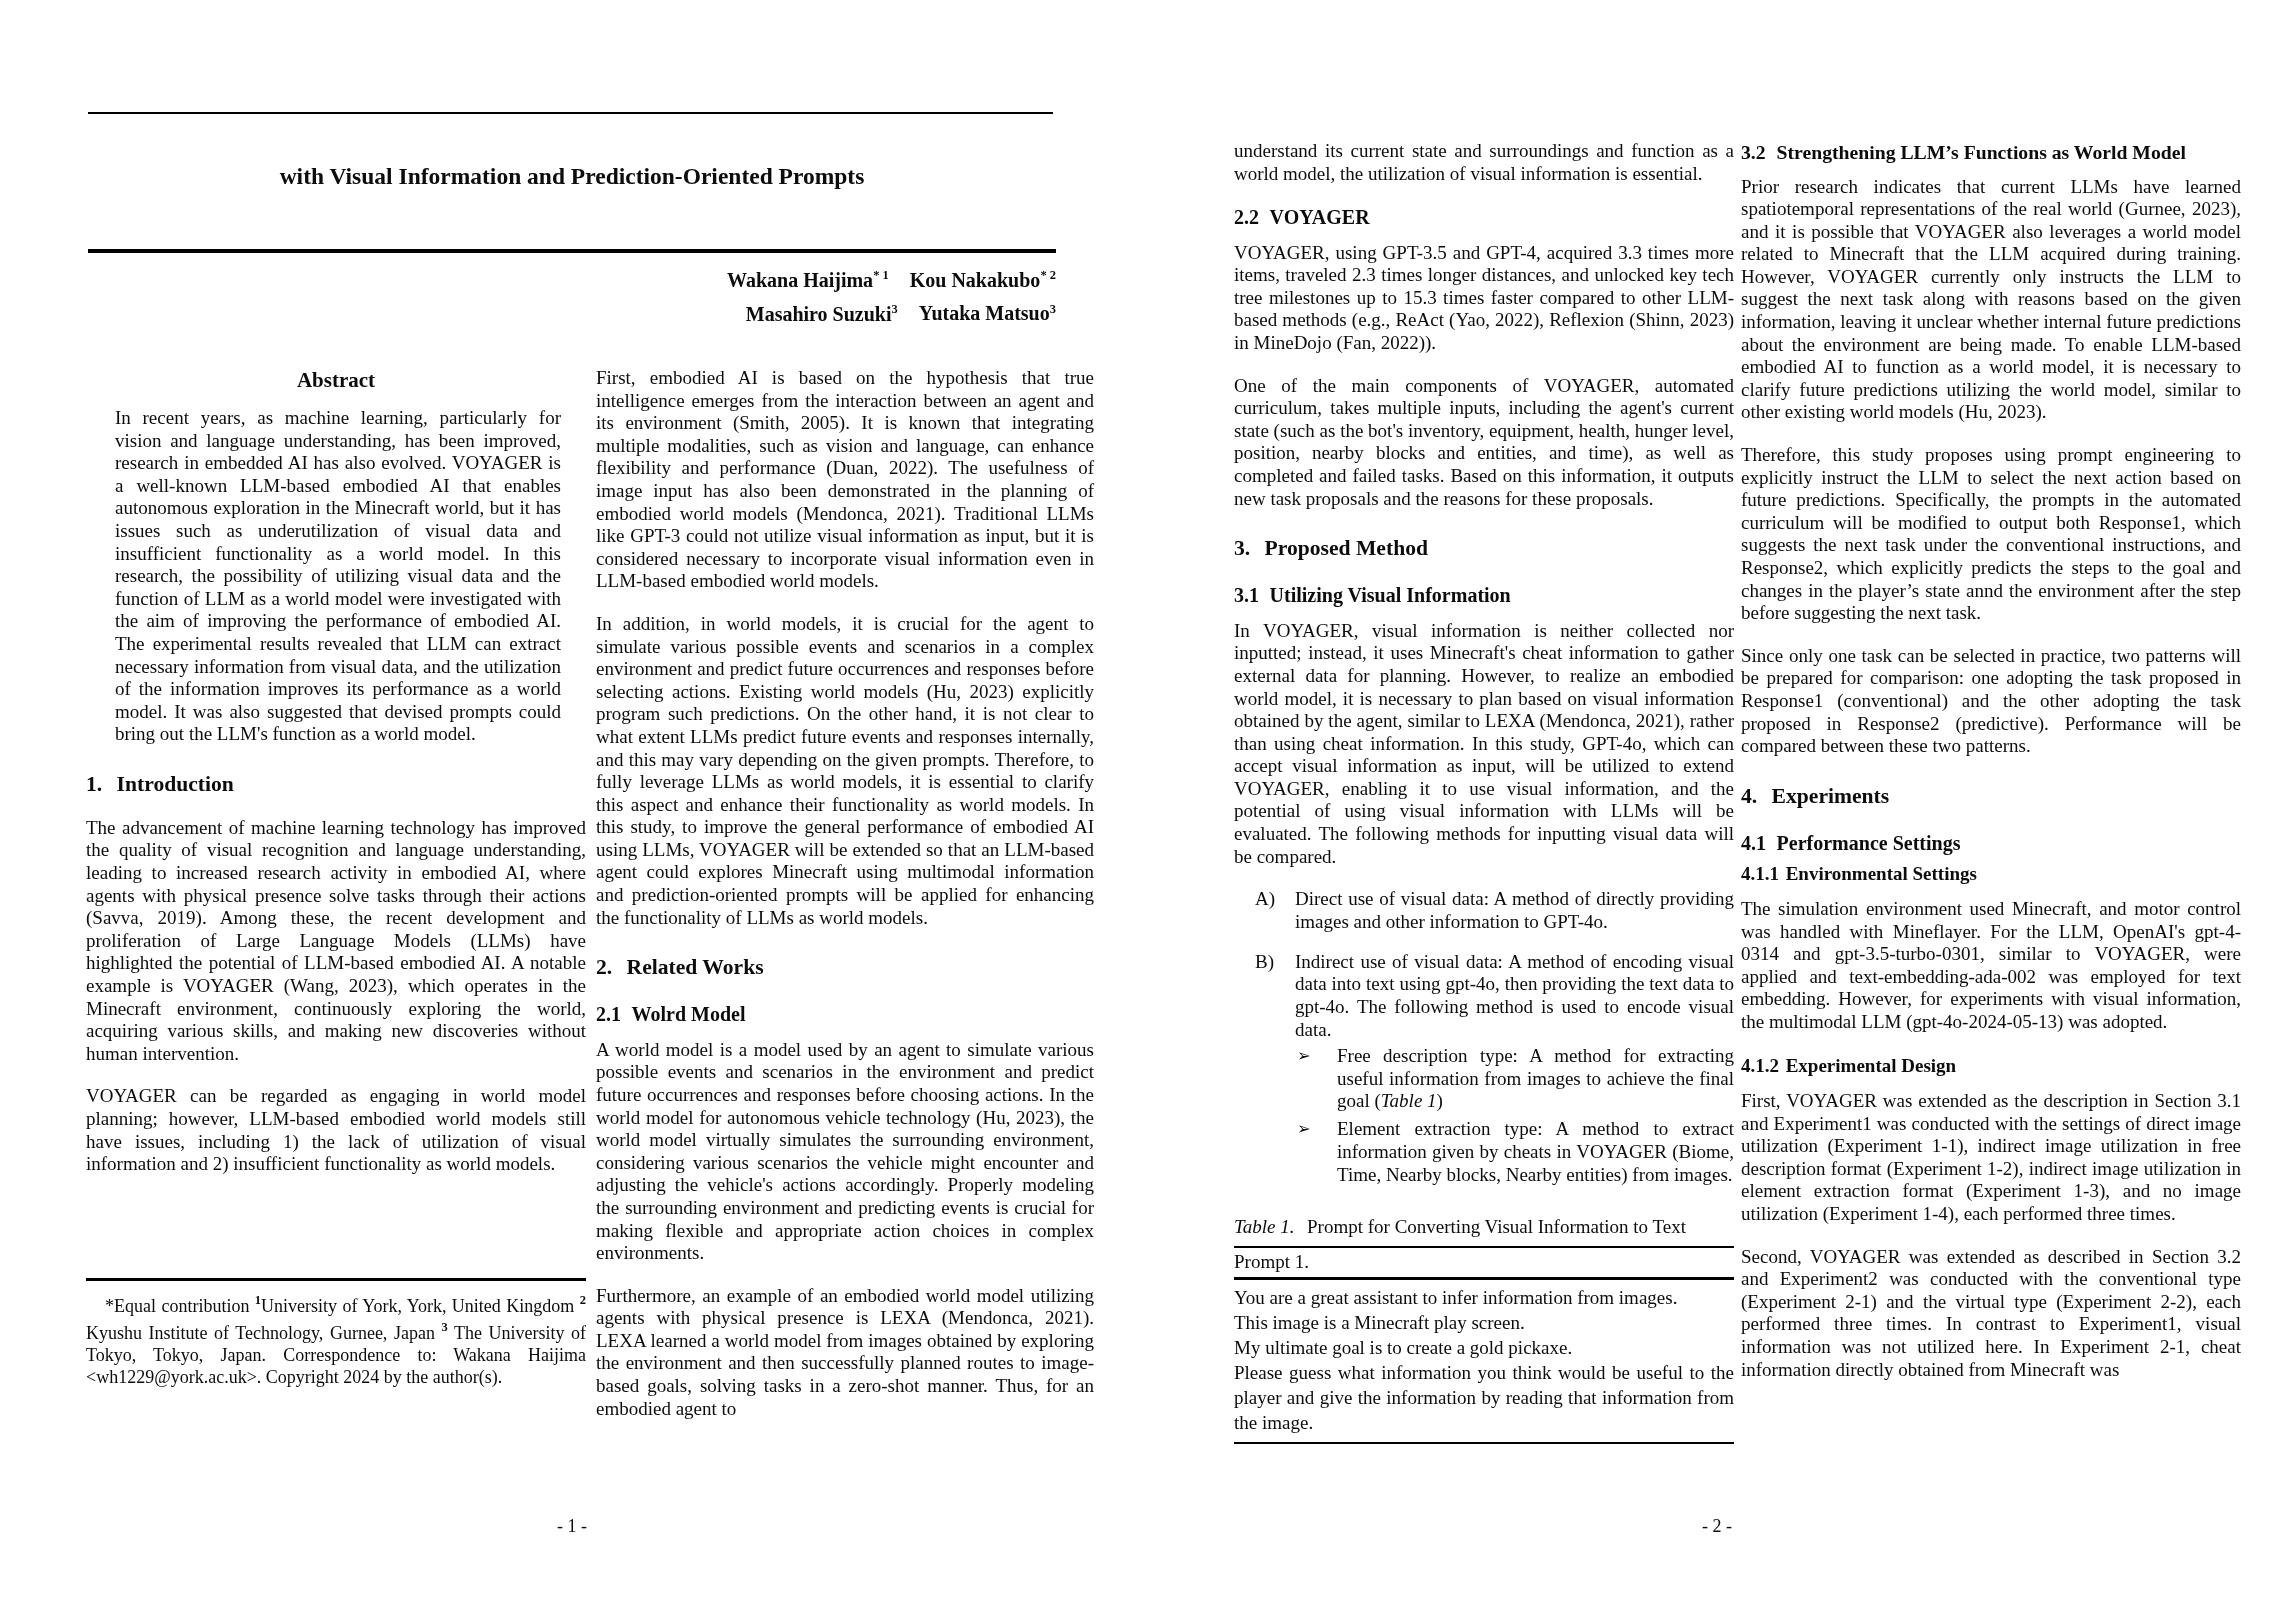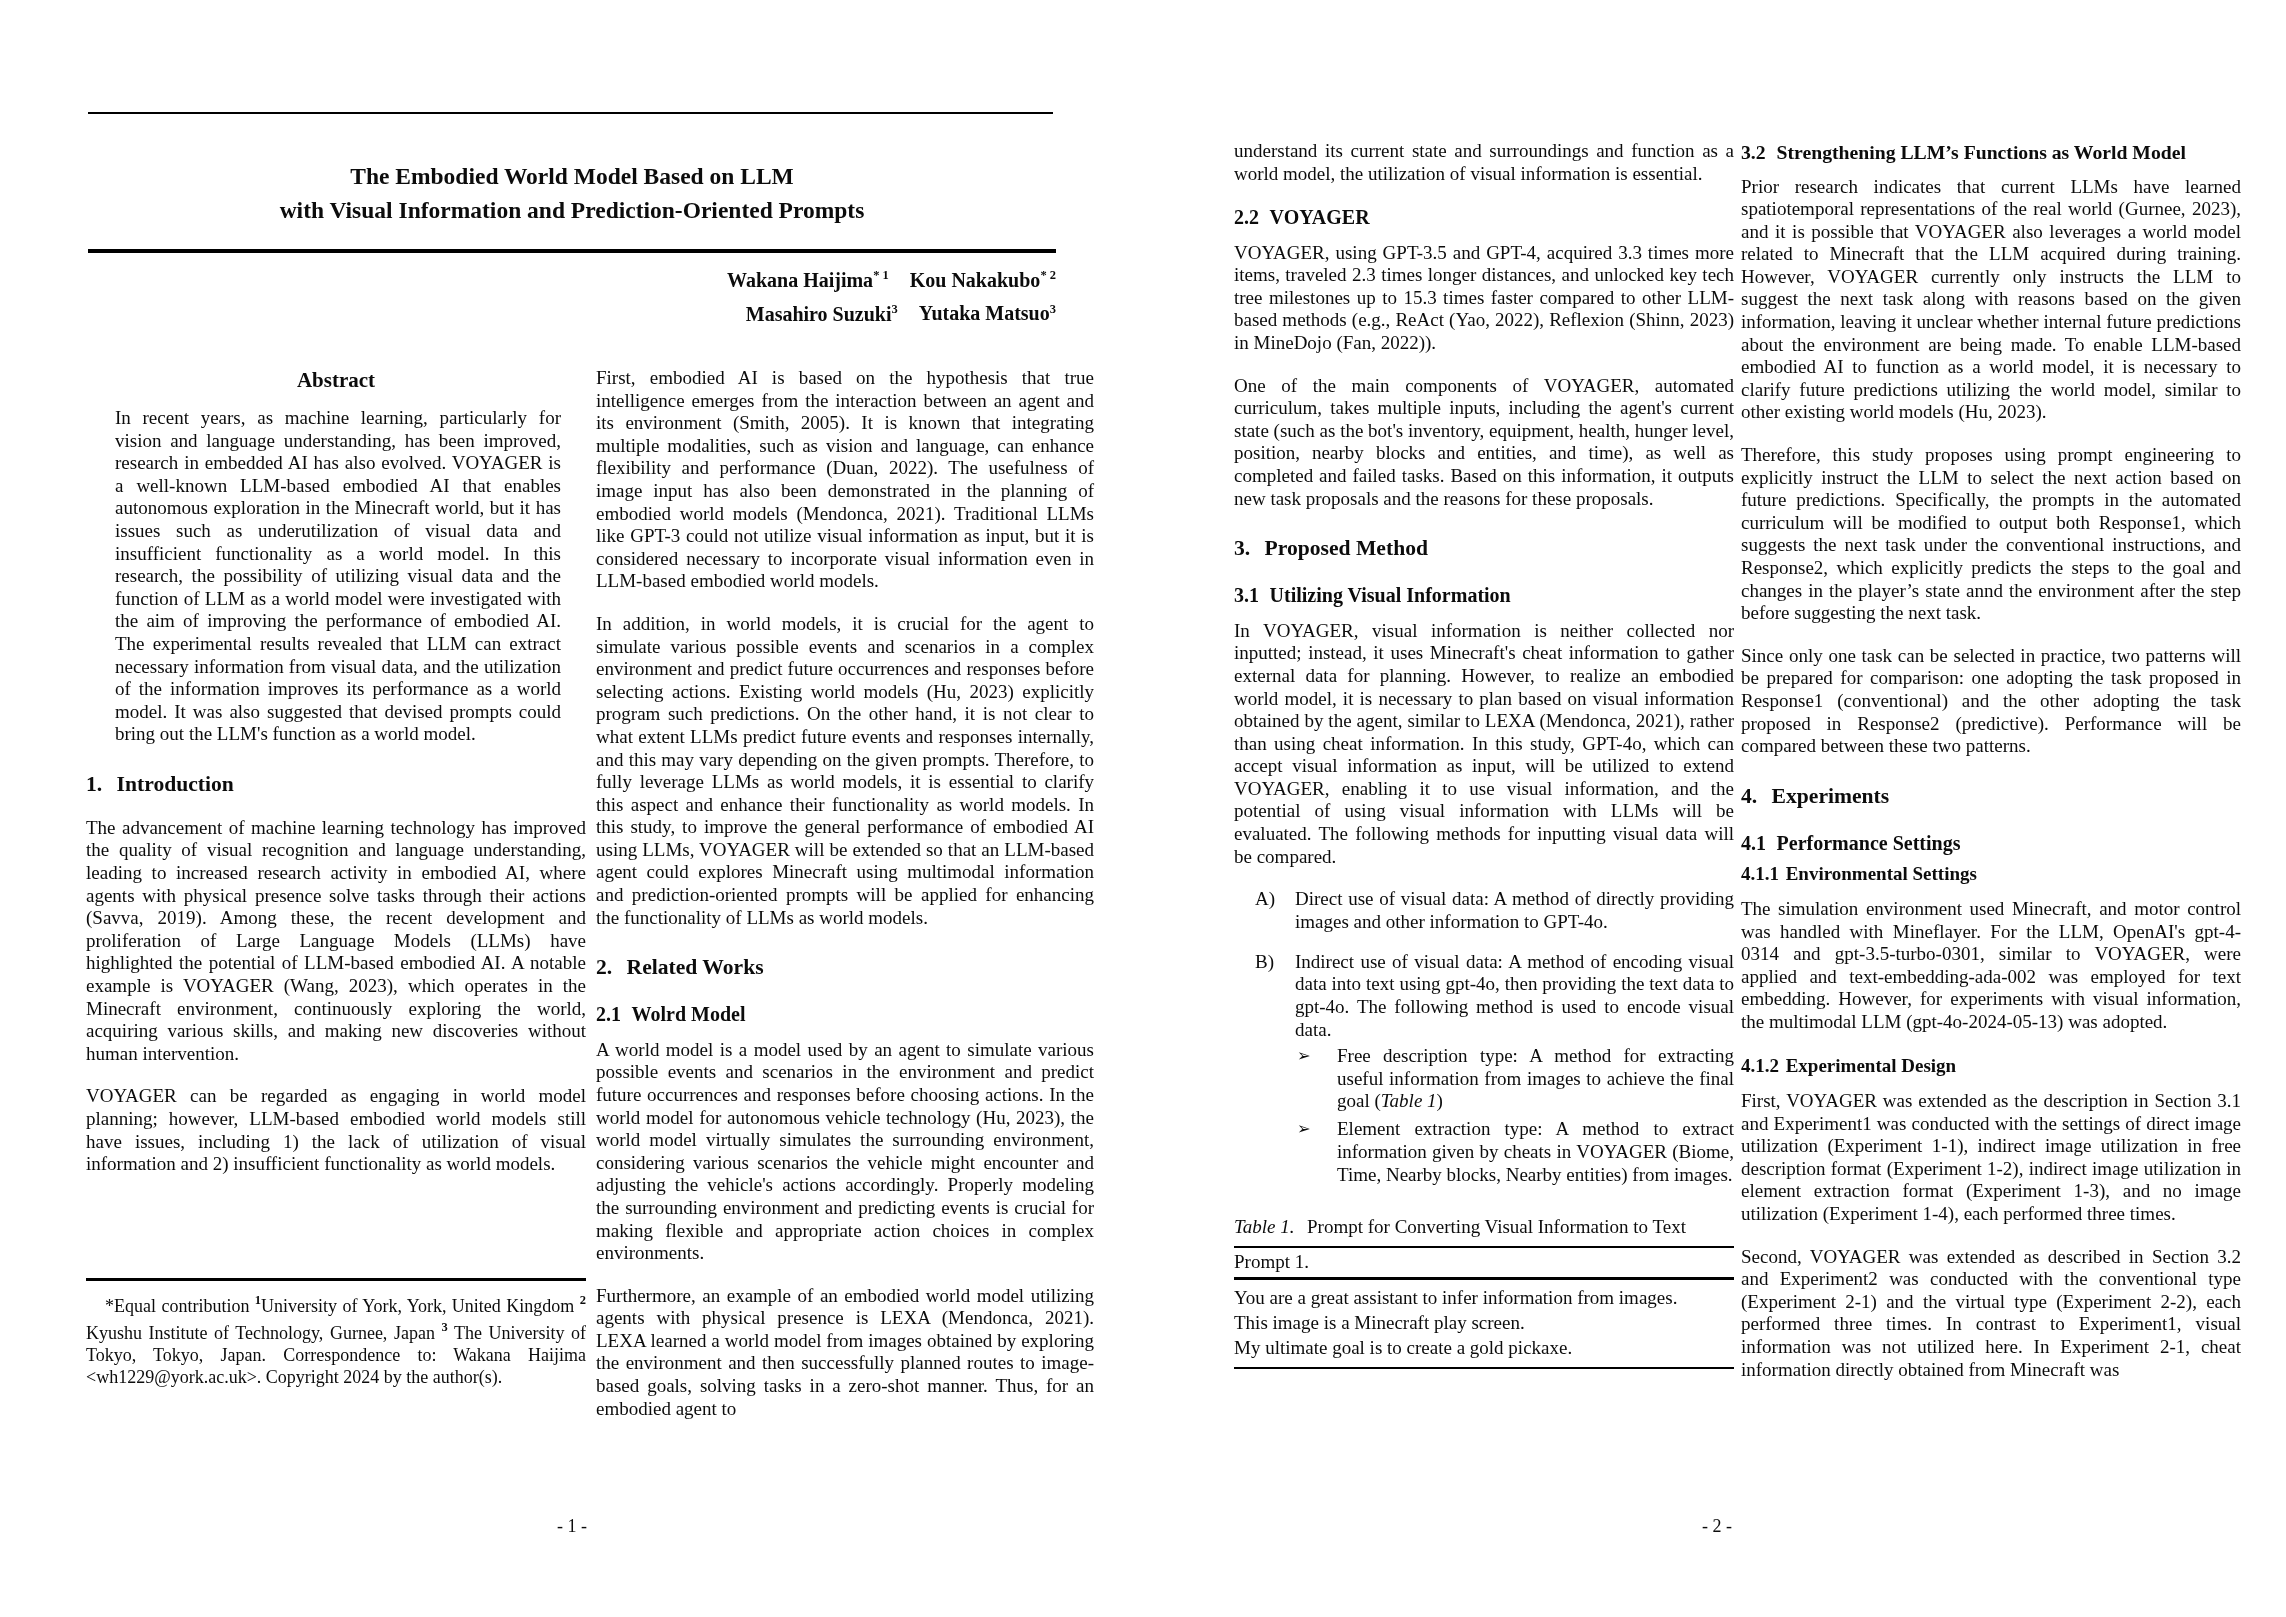--- a/index.html
+++ b/index.html
@@ -42,21 +42,20 @@
   #table1 .thead{font-size:19px;padding:2.9px 0 3.8px 0;text-align:left;}
   #table1 .tbody{font-size:19px;line-height:25px;padding:4.8px 0 6.7px 0;}
 </style>
 </head>
 <body>
 
 <div id="sheet">
 
   <div class="rule" style="left:88px;top:112px;width:965px;height:1.9px;"></div>
   <div id="title-block">
-    <div>The Embodied World Model Based on LLM</div>
     <div>with Visual Information and Prediction-Oriented Prompts</div>
   </div>
   <div class="rule" style="left:88px;top:249px;width:968px;height:3.8px;"></div>
 
   <div id="authors-block">
     <div>
       <span>Wakana Haijima</span><span class="sup">* 1</span><span class="name2">Kou Nakakubo</span><span class="sup">* 2</span>
     </div>
     <div>
       <span>Masahiro Suzuki</span><span class="sup">3</span><span class="name2">Yutaka Matsuo</span><span class="sup">3</span>
@@ -104,20 +103,21 @@
 
     <div id="table1">
       <div class="tcap"><span class="lbl">Table 1.</span><span>Prompt for Converting Visual Information to Text</span></div>
       <div class="trule2"></div>
       <div class="thead">Prompt 1.</div>
       <div class="trule3"></div>
       <div class="tbody">
         <div>You are a great assistant to infer information from images.</div>
         <div>This image is a Minecraft play screen.</div>
         <div>My ultimate goal is to create a gold pickaxe.</div>
+        <div style="text-align:justify;">Please guess what information you think would be useful to the player and give the information by reading that information from the image.</div>
       </div>
       <div class="trule3"></div>
     </div>
   </div>
 
   <div class="col" style="left:1741px;top:140px;">
     <div class="h-s32"><span class="num">3.2</span><span>Strengthening LLM’s Functions as World Model</span></div>
     <p>Prior research indicates that current LLMs have learned spatiotemporal representations of the real world (Gurnee, 2023), and it is possible that VOYAGER also leverages a world model related to Minecraft that the LLM acquired during training. However, VOYAGER currently only instructs the LLM to suggest the next task along with reasons based on the given information, leaving it unclear whether internal future predictions about the environment are being made. To enable LLM-based embodied AI to function as a world model, it is necessary to clarify future predictions utilizing the world model, similar to other existing world models (Hu, 2023).</p>
     <p>Therefore, this study proposes using prompt engineering to explicitly instruct the LLM to select the next action based on future predictions. Specifically, the prompts in the automated curriculum will be modified to output both Response1, which suggests the next task under the conventional instructions, and Response2, which explicitly predicts the steps to the goal and changes in the player’s state annd the environment after the step before suggesting the next task.</p>
     <p>Since only one task can be selected in practice, two patterns will be prepared for comparison: one adopting the task proposed in Response1 (conventional) and the other adopting the task proposed in Response2 (predictive). Performance will be compared between these two patterns.</p>

